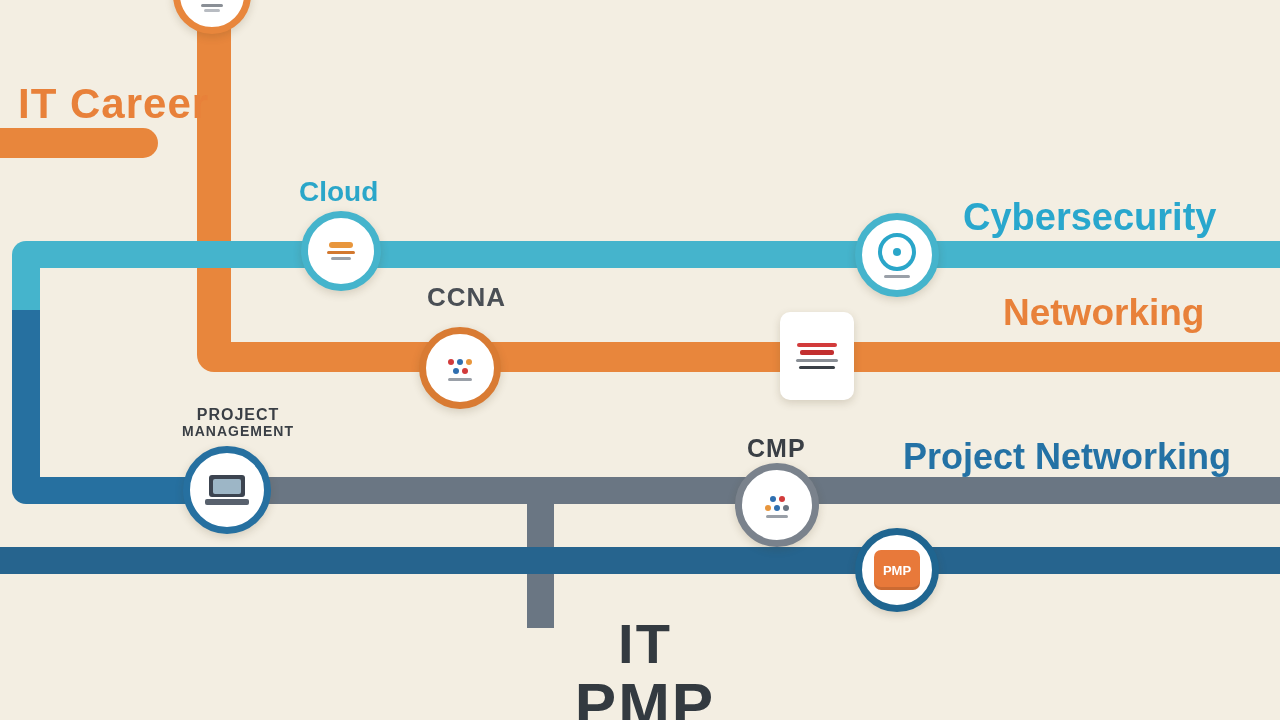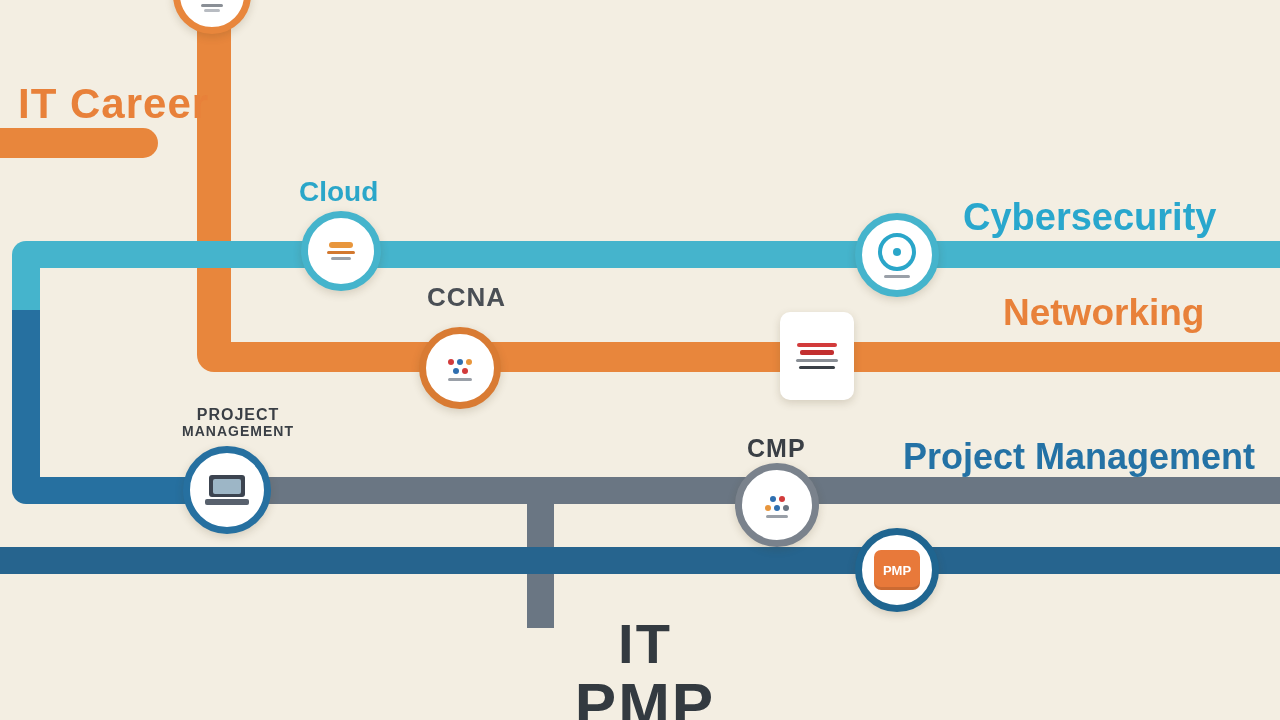--- a/index.html
+++ b/index.html
@@ -159,20 +159,20 @@
 
   <div class="label" style="left:978px;top:292px;font-size:37px;color:#e8813a;margin-left:25px;">Networking</div>
 
   <div style="position:absolute;z-index:4;left:168px;top:406px;width:140px;text-align:center;color:#3a3f45;font-weight:700;line-height:17px;">
     <div class="label" style="position:static;font-size:16px;letter-spacing:1px;">PROJECT</div>
     <div class="label" style="position:static;font-size:14px;letter-spacing:1px;">MANAGEMENT</div>
   </div>
 
   <div class="label" style="left:747px;top:434px;font-size:25px;color:#3a3f45;letter-spacing:1px;">CMP</div>
 
-  <div class="label" style="left:903px;top:436px;font-size:36px;color:#2472a5;">Project Management</div>
+  <div class="label" style="left:903px;top:436px;font-size:36px;color:#2472a5;">Project Networking</div>
 
   <div class="bottom-words">
     <div class="it">IT</div>
     <div class="pmp">PMP</div>
   </div>
 
 </div>
 
 </body></html>

